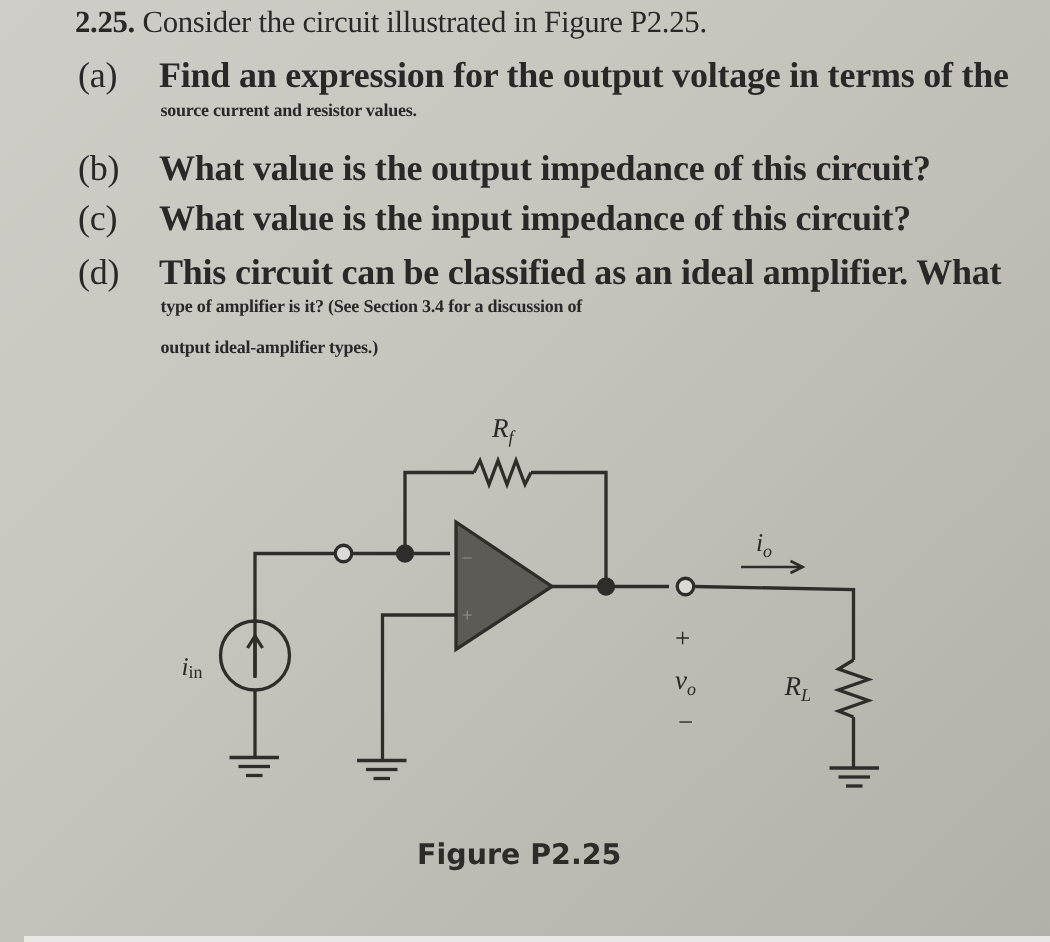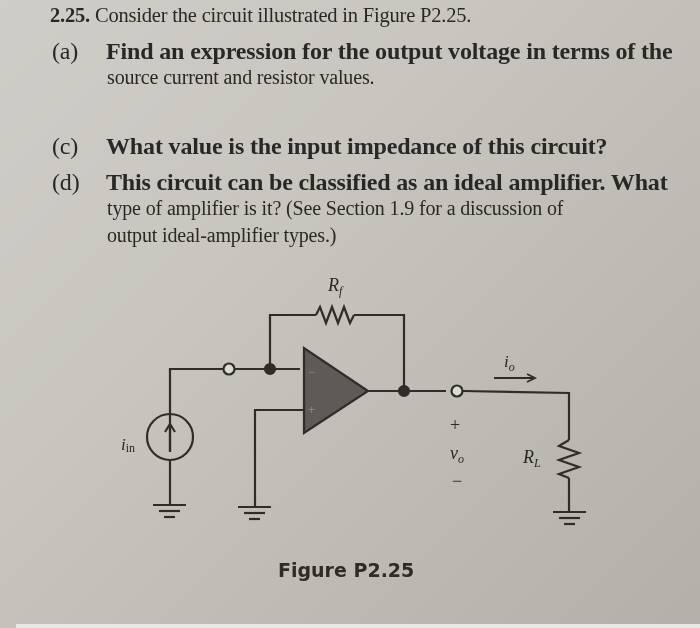--- a/index.html
+++ b/index.html
@@ -12,21 +12,21 @@
   }
   .page { position:absolute; left:16px; top:0; width:700px; height:628px; }
   .title-line {
     position:absolute; left:34px; top:4px; font-size:20.5px;
     letter-spacing:-0.2px; white-space:nowrap;
   }
   .title-line .num { font-weight:bold; }
   .item { position:absolute; left:36px; font-size:24px; white-space:nowrap; letter-spacing:-0.15px; }
   .item .lbl { display:inline-block; width:54px; }
   .item .txt { font-weight:bold; }
-  .cont { position:absolute; left:91px; font-size:20px; white-space:nowrap; font-weight:normal; letter-spacing:-0.15px; }
+  .cont { position:absolute; left:91px; font-size:12px; white-space:nowrap; font-weight:bold; letter-spacing:-0.15px; }
   .caption {
     position:absolute; left:262px; top:559px; font-family:"DejaVu Sans", sans-serif;
     font-weight:bold; font-size:19px; color:#2e2b28;text-align:center;
   }
   .edge1 { position:absolute; left:688px; top:545px; font-weight:bold; font-size:19px; }
   .edge2 { position:absolute; left:686px; top:573px; font-size:14px; }
   .bottom-strip { position:absolute; left:0; top:624px; width:700px; height:4px; background:#e9e8e4; }
   svg.circuit { position:absolute; left:0; top:0; }
   .sym { font-family:"Liberation Serif", serif; font-style:italic; fill:#2a2826; }
 </style>
@@ -38,29 +38,32 @@
   <div class="title-line">
     <span class="num">2.25.</span>
     <span>Consider the circuit illustrated in Figure P2.25.</span>
   </div>
 
   <div class="item" style="top:38px">
     <span class="lbl">(a)</span><span class="txt">Find an expression for the output voltage in terms of the</span>
   </div>
   <div class="cont" style="top:66px">source current and resistor values.</div>
 
+  <div class="item" style="top:100px">
+    <span class="lbl">(b)</span><span class="txt">What value is the output impedance of this circuit?</span>
+  </div>
 
   <div class="item" style="top:169px">
     <span class="lbl">(d)</span><span class="txt">This circuit can be classified as an ideal amplifier. What</span>
   </div>
 
   <div class="item" style="top:133px">
     <span class="lbl">(c)</span><span class="txt">What value is the input impedance of this circuit?</span>
   </div>
-  <div class="cont" style="top:197px">type of amplifier is it? (See Section 1.9 for a discussion of</div>
+  <div class="cont" style="top:197px">type of amplifier is it? (See Section 3.4 for a discussion of</div>
   <div class="cont" style="top:224px">output ideal-amplifier types.)</div>
 
   <svg class="circuit" width="700" height="628" stroke="#2f2c29" stroke-width="2.2" fill="none">
 
     <polyline points="254,369 254,315 300,315"></polyline>
     <polyline points="300,315 304,307 310,323 316,307 322,323 328,307 334,323 338,315"></polyline>
     <polyline points="338,315 388,315 388,391"></polyline>
 
     <polyline points="154,451 154,369 207,369"></polyline>
     <circle cx="213" cy="369" r="5.5" fill="#dcdad4"></circle>

